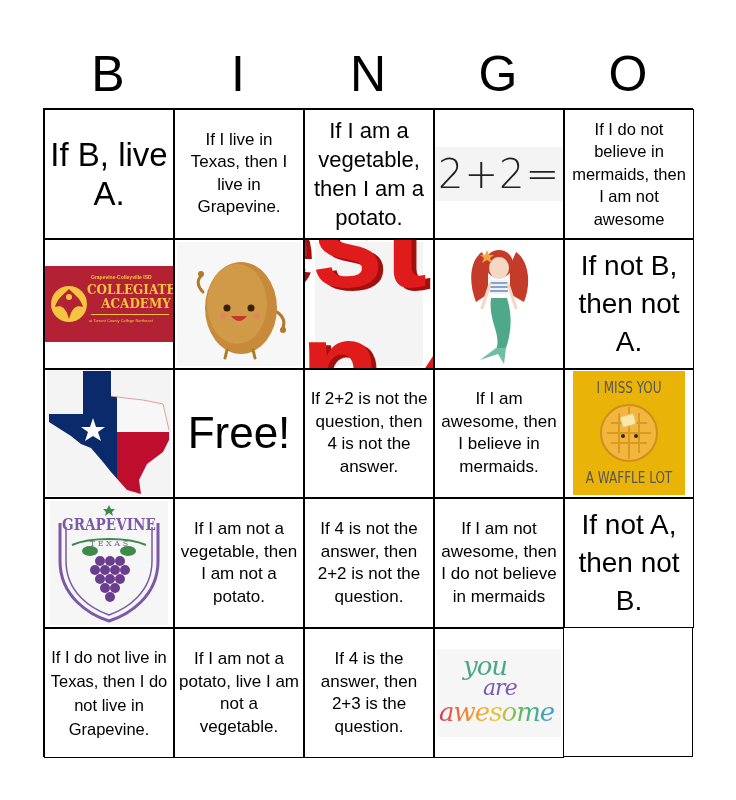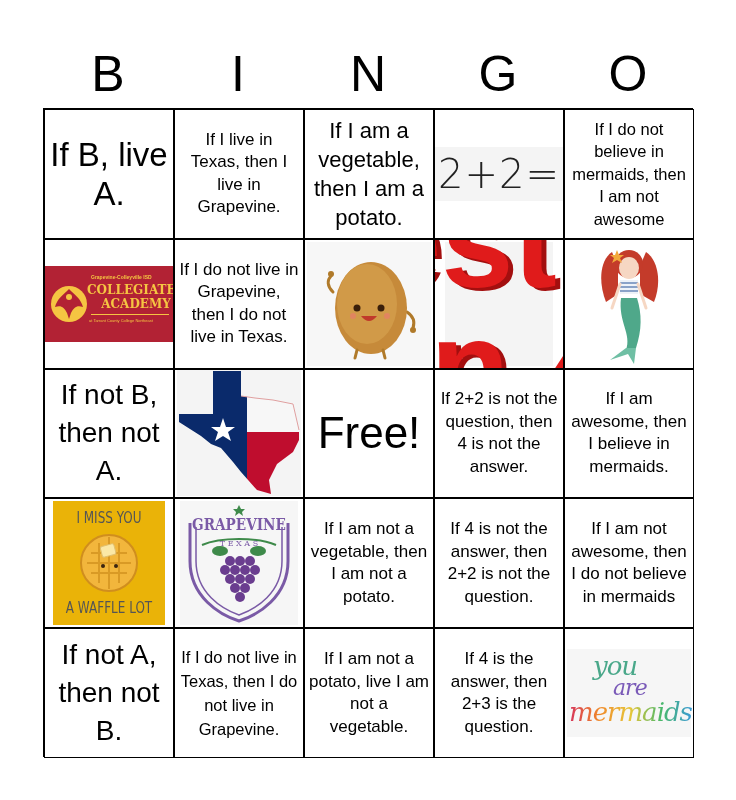--- a/index.html
+++ b/index.html
@@ -63,23 +63,20 @@
         <path d="M20 12 C14 18 8 22 6 30 C12 28 15 30 18 36 L20 42 L22 36 C25 30 28 28 34 30 C32 22 26 18 20 12 Z" fill="#b22234"></path>
         <circle cx="20" cy="20" r="3" fill="#f5c542"></circle>
       </svg>
       <div style="position:absolute;left:46px;top:8px;font-size:5px;color:#f5c542;white-space:nowrap;font-weight:bold;">Grapevine-Colleyville ISD</div>
       <div style="position:absolute;left:42px;top:17px;width:86px;text-align:center;font-family:'DejaVu Serif',serif;font-size:12px;color:#f5c542;font-weight:bold;">COLLEGIATE</div>
       <div style="position:absolute;left:42px;top:31px;width:98px;text-align:center;font-family:'DejaVu Serif',serif;font-size:12px;color:#f5c542;font-weight:bold;">ACADEMY</div>
       <div style="position:absolute;left:46px;top:48px;width:78px;height:1px;background:#f5c542;"></div>
       <div style="position:absolute;left:44px;top:52px;font-size:4px;color:#f5c542;white-space:nowrap;">at Tarrant County College Northeast</div>
     </div>
   </div>
-  <div class="cell">
-    <div class="txt t-s">If I do not live in Grapevine, then I do not live in Texas.</div>
-  </div>
   <div class="cell img">
     <svg width="124" height="124" viewBox="0 0 124 124">
       <rect width="124" height="124" fill="#f7f7f7"></rect>
       <path d="M26 50 C20 44 20 38 24 34" stroke="#b07a2a" stroke-width="3" fill="none" stroke-linecap="round"></path>
       <circle cx="24" cy="32" r="3" fill="#b07a2a"></circle>
       <path d="M100 70 C106 74 108 80 106 86" stroke="#b07a2a" stroke-width="3" fill="none" stroke-linecap="round"></path>
       <circle cx="106" cy="88" r="3" fill="#b07a2a"></circle>
       <ellipse cx="64" cy="66" rx="36" ry="46" fill="#c68a3a"></ellipse>
       <ellipse cx="60" cy="62" rx="30" ry="40" fill="#d19a48"></ellipse>
       <circle cx="50" cy="66" r="3.5" fill="#3a1f0a"></circle>
@@ -200,17 +197,17 @@
   <div class="cell">
     <div class="txt t-s">If I am not a potato, live I am not a vegetable.</div>
   </div>
   <div class="cell">
     <div class="txt t-s">If 4 is the answer, then 2+3 is the question.</div>
   </div>
   <div class="cell img">
     <div style="width:124px;height:88px;background:#f6f6f6;position:relative;font-family:'DejaVu Serif',serif;font-style:italic;">
       <div style="position:absolute;top:2px;left:26px;font-size:26px;color:#4aa88a;letter-spacing:-1px;">you</div>
       <div style="position:absolute;top:26px;left:46px;font-size:22px;color:#7a5ab8;letter-spacing:-1px;">are</div>
-      <div style="position:absolute;top:48px;left:2px;font-size:26px;letter-spacing:-1px;background:linear-gradient(90deg,#d6335a,#f08a2a,#e6c63a,#4ab86a,#3a9ad6);-webkit-background-clip:text;background-clip:text;color:transparent;">mermaids</div>
+      <div style="position:absolute;top:48px;left:2px;font-size:26px;letter-spacing:-1px;background:linear-gradient(90deg,#d6335a,#f08a2a,#e6c63a,#4ab86a,#3a9ad6);-webkit-background-clip:text;background-clip:text;color:transparent;">awesome</div>
     </div>
   </div>
 
 </div>
 
 </body></html>

